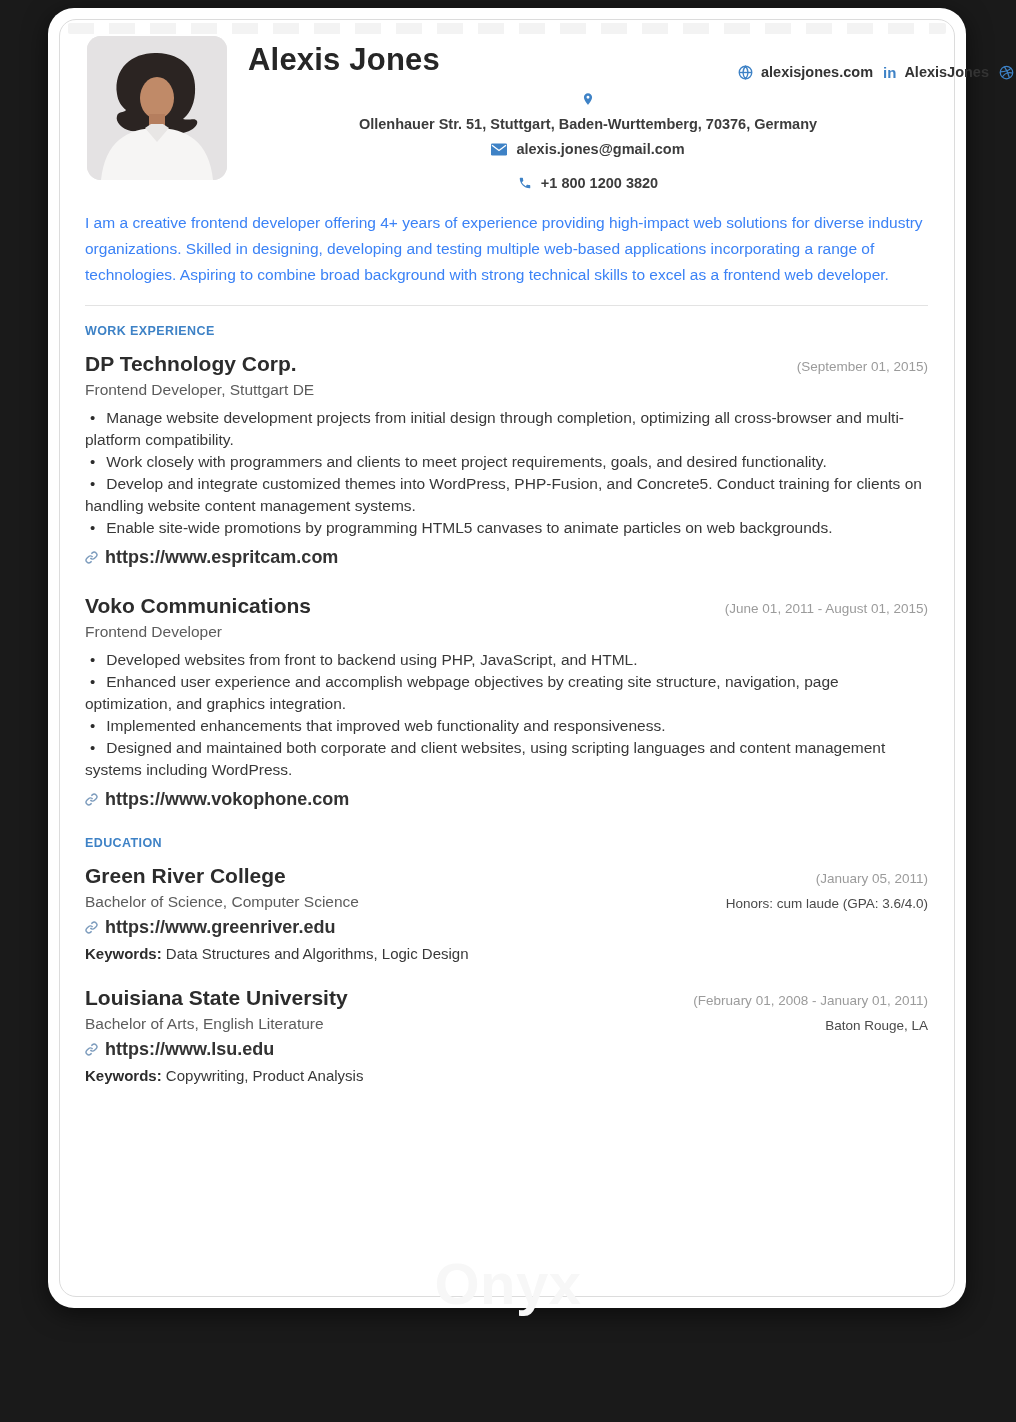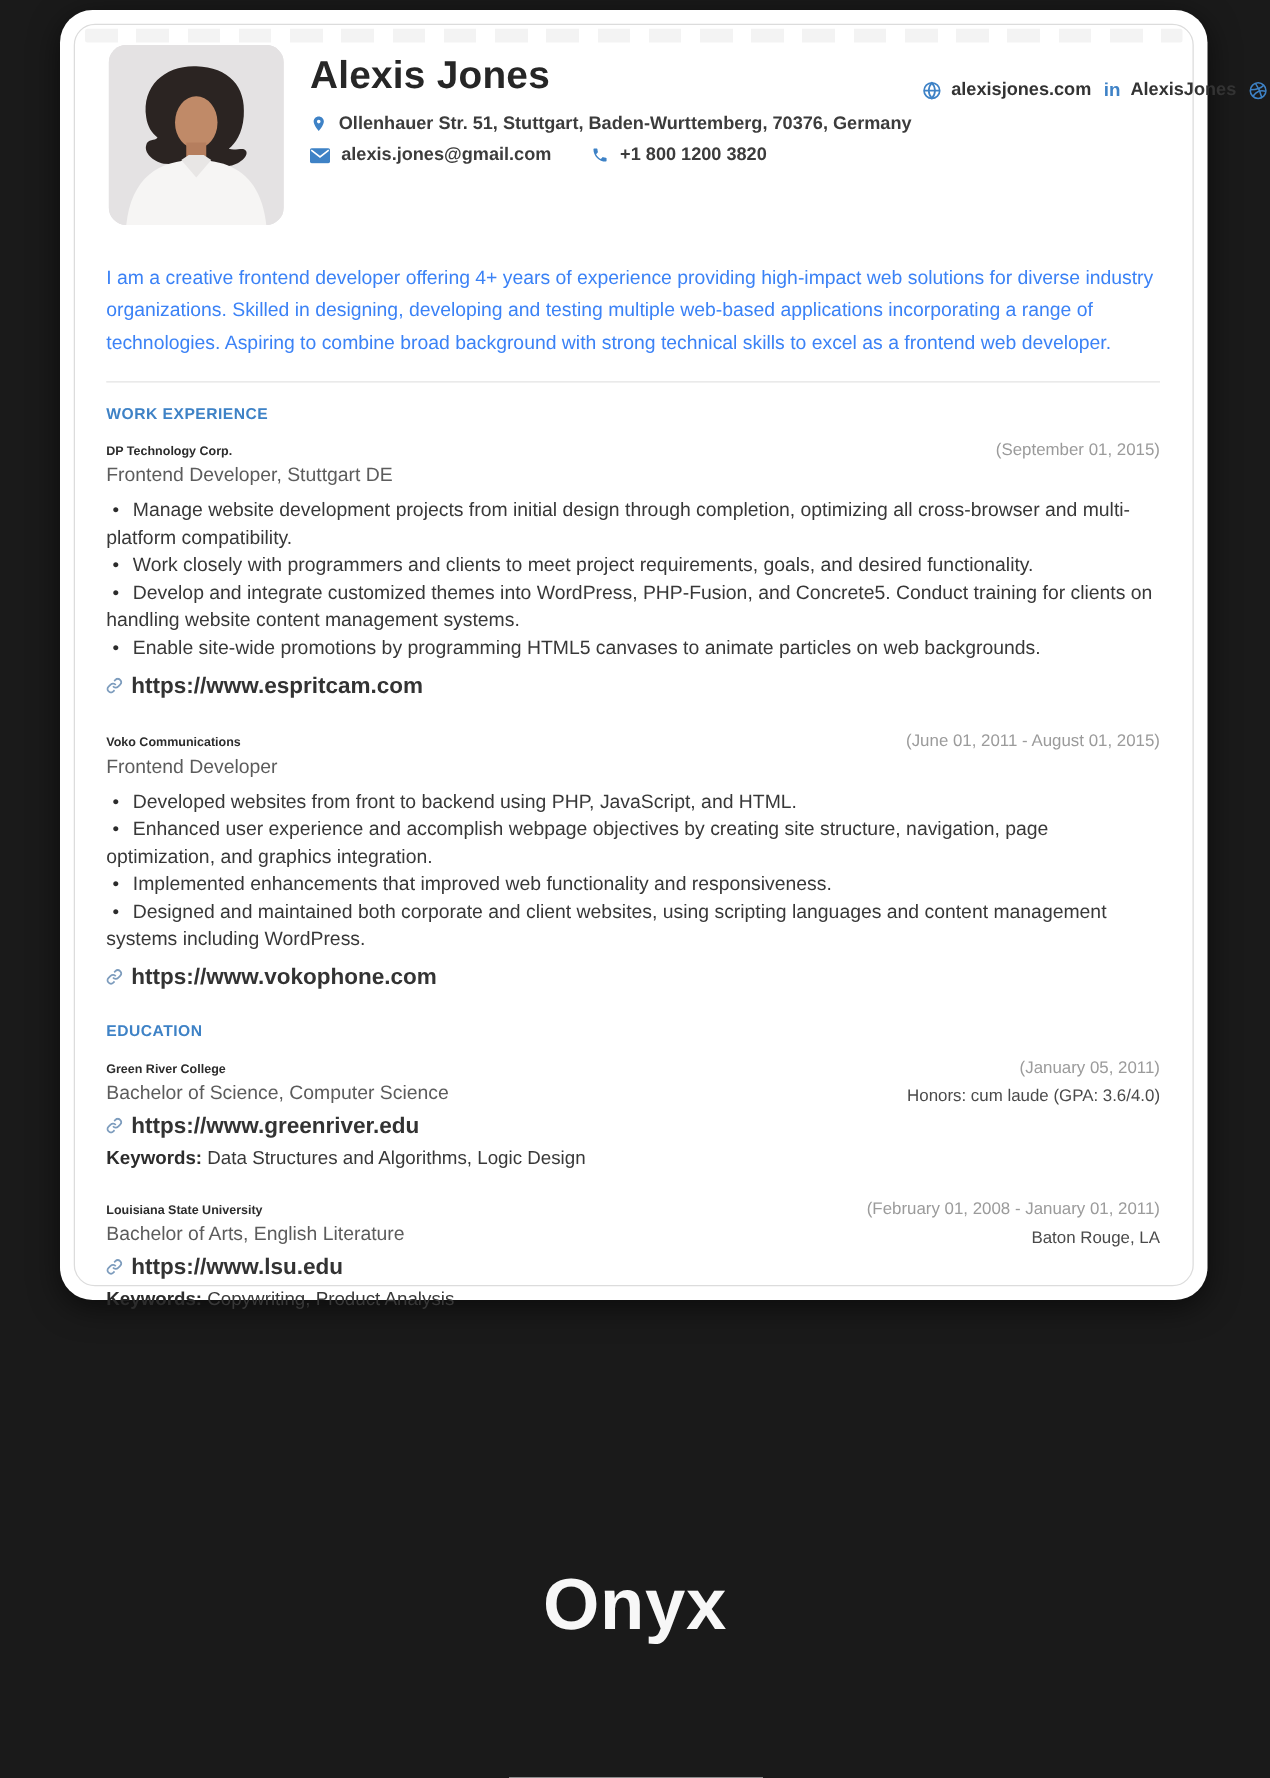--- a/index.html
+++ b/index.html
@@ -6,21 +6,21 @@
   html,body { width:1016px; height:1422px; }
   body {
     background:#1a1a1a;
     font-family:"Liberation Sans","DejaVu Sans",sans-serif;
     position:relative;
     overflow:hidden;
   }
   
   .page-card {
     position:absolute; left:48px; top:8px;
-    width:918px; height:1032px;
+    width:918px; height:1300px;
     background:#ffffff;
     border-radius:26px;
     box-shadow:0 6px 24px rgba(0,0,0,.55);
     cursor:pointer;
   }
   .page-inner-border {
     position:absolute; inset:11px;
     border:1px solid #dcdcdc;
     border-radius:17px;
     pointer-events:none;
@@ -38,39 +38,39 @@
   .header { position:relative; margin-top:28px; height:150px; }
   .photo {
     position:absolute; left:2px; top:0;
     width:140px; height:144px;
     border-radius:14px; overflow:hidden;
     background:#e4e2e3;
   }
   .head-main { margin-left:163px; padding-top:6px; }
   .name { font-size:31px; font-weight:800; color:#262626; letter-spacing:.2px; }
   .headline { font-size:16px; color:#8a8a8a; margin-top:8px; }
-  .contact-row { display:flex; align-items:center; gap:9px; margin-top:13px; font-size:14.5px; font-weight:600; color:#3c3c3c; }
+  .contact-row { display:flex; align-items:center; gap:9px; margin-top:13px; font-size:14.5px; font-weight:600; color:#3c3c3c;flex-direction:column; }
   .contact-row + .contact-row { margin-top:9px; }
   .contact-inline { display:flex; align-items:center; gap:9px; }
   .contact-gap { width:14px; }
   .head-links {
     position:absolute; left:653px; top:28px;
     display:flex; gap:10px;
   }
   .link-row { display:flex; align-items:center; gap:8px; font-size:14.5px; font-weight:700; color:#333; }
   .in-glyph { color:#3e82c6; font-weight:800; font-size:15px; line-height:1; }
   .icon { flex:0 0 auto; display:inline-flex; }
   
   .summary { margin-top:24px; font-size:15.5px; line-height:26px; color:#3b82f6; }
   .divider { margin-top:17px; border:none; border-top:1px solid #e3e3e3; height:0; }
   
   .section-title { margin-top:18px; font-size:12.5px; font-weight:800; letter-spacing:.4px; color:#3e82c6; }
   .entry { margin-top:14px; }
   .entry-head { display:flex; justify-content:space-between; align-items:baseline; }
-  .entry-company { font-size:10px; font-weight:800; color:#2c2c2c; }
+  .entry-company { font-size:21px; font-weight:800; color:#2c2c2c; }
   .entry-date { font-size:13.5px; color:#9b9b9b; }
   .entry-sub { display:flex; justify-content:space-between; align-items:flex-end; margin-top:5px; }
   .entry-position { font-size:15.5px; color:#5c5c5c; }
   .entry-right-meta { font-size:13.5px; color:#4a4a4a; }
   ul.bullets { margin-top:8px; list-style:none; }
   ul.bullets li { font-size:15.5px; line-height:22px; color:#383838; }
   ul.bullets li::before { content:"•"; font-size:15px; margin:0 11px 0 5px; color:#2c2c2c; }
   .url-row { display:flex; align-items:center; gap:7px; margin-top:8px; }
   .url-text { font-size:18px; font-weight:700; color:#333; }
   .keywords-line { margin-top:7px; font-size:15px; color:#383838; }

